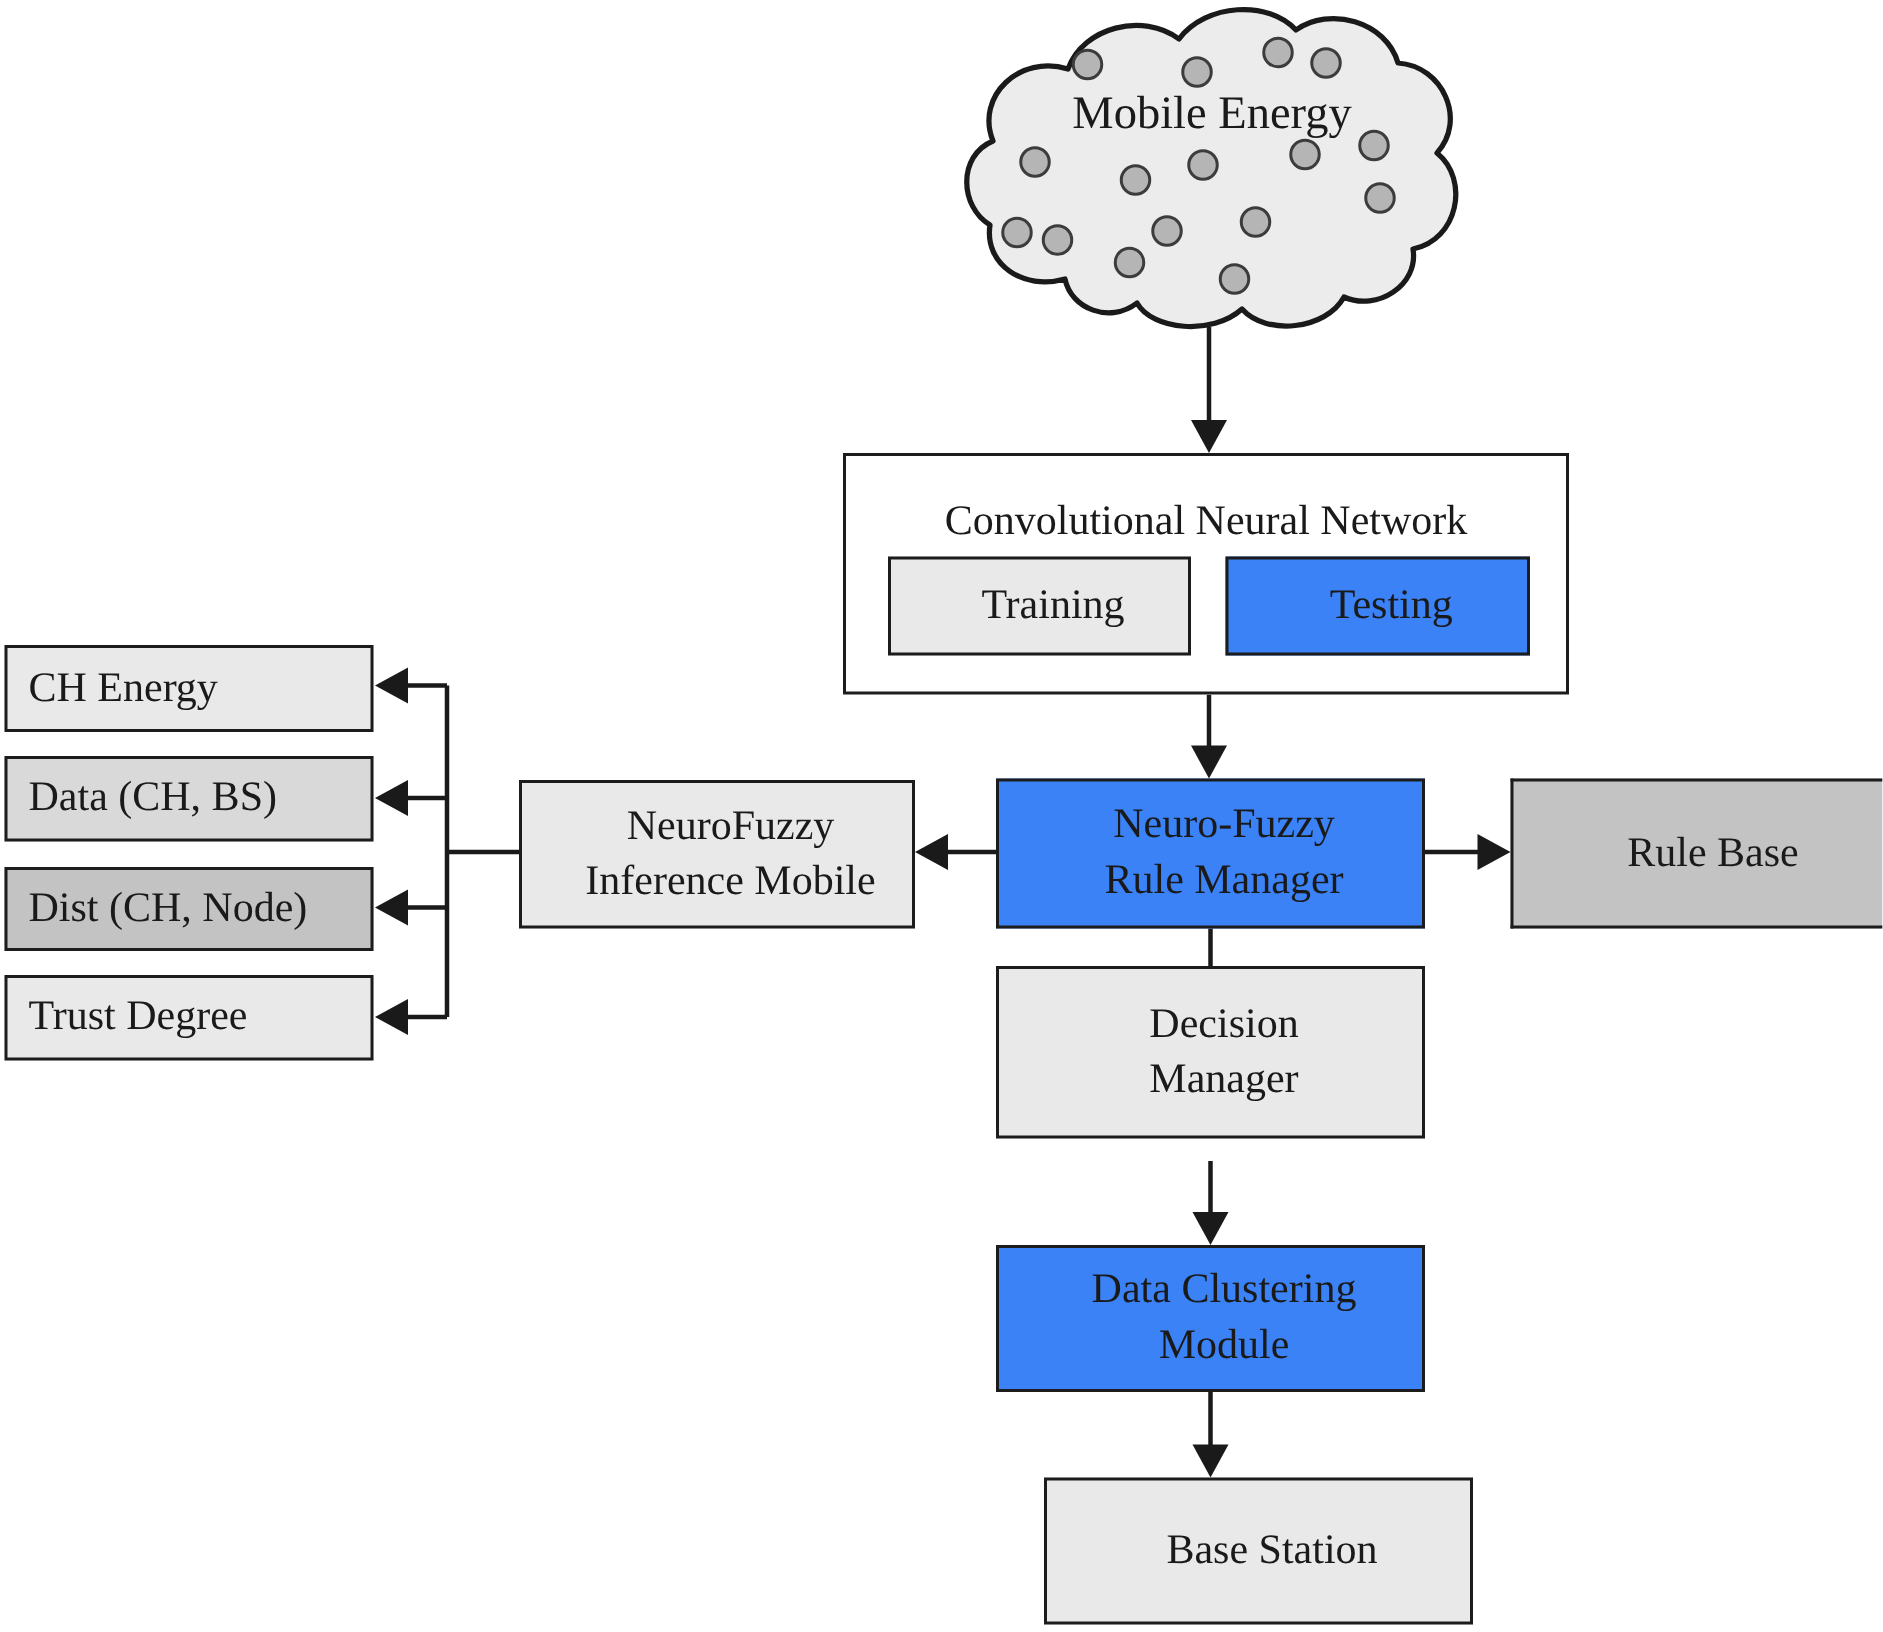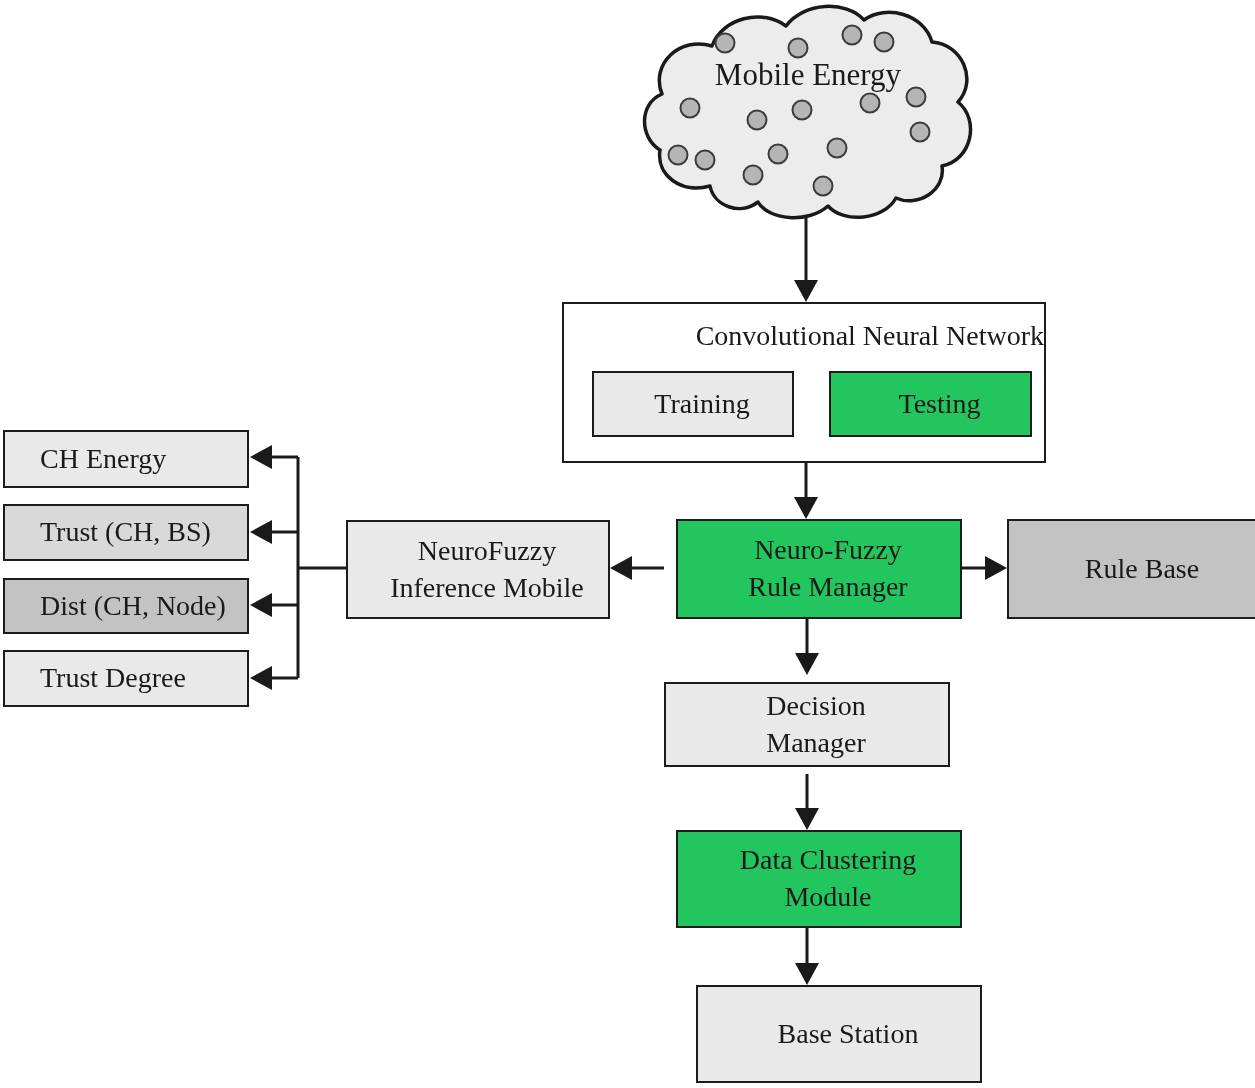--- a/index.html
+++ b/index.html
@@ -25,59 +25,59 @@
     display: flex;
     align-items: center;
     justify-content: center;
     text-align: center;
     font-size: 28px;
     line-height: 1.32;
     white-space: pre-line;
     padding-left: 18px;
   }
   .light  { background: #e9e9e9; }
-  .medium { background: #22c55e; margin-left: 12px; }
+  .medium { background: #3b82f6; }
   .dark   { background: #c3c3c3; }
 
-  .left-box { justify-content: flex-start; text-align: left; padding-left: 35px; }
+  .left-box { justify-content: flex-start; text-align: left; padding-left: 14px; }
 
   .cloud-label {
     position: absolute;
     left: 636px; top: 57px; width: 344px;
     text-align: center;
     font-size: 31px;
   }
 
   .cnn-outer {
     position: absolute;
     left: 562px; top: 302px; width: 484px; height: 161px;
     box-sizing: border-box;
     border: 2.5px solid #1c1c1c;
     background: #ffffff;
   }
   .cnn-title {
     position: absolute;
-    left: 0; top: 16px; width: 100%;
-    text-align: right;
+    left: 0; top: 28px; width: 100%;
+    text-align: center;
     font-size: 28px;
   }
   .cnn-inner { position: absolute; top: 67px; height: 66px; font-size: 28px; }
   .cnn-training { left: 28px;  width: 202px; }
   .cnn-testing  { left: 253px; width: 203px; }
 
   .box-ch-energy     { left: 3px; top: 430px; width: 246px; height: 58px; }
   .box-dist-ch-bs    { left: 3px; top: 504px; width: 246px; height: 57px; background:#d9d9d9; }
   .box-dist-ch-node  { left: 3px; top: 578px; width: 246px; height: 56px; }
   .box-trust-degree  { left: 3px; top: 650px; width: 246px; height: 57px; }
 
   .box-nfis          { left: 346px;  top: 520px; width: 264px; height: 99px; }
   .box-rule-manager  { left: 664px;  top: 519px; width: 286px; height: 100px; }
   .box-rule-base     { left: 1007px; top: 519px; width: 250px; height: 100px; border-right: none; }
 
-  .box-decision      { left: 664px; top: 682px; width: 286px; height: 85px; }
+  .box-decision      { left: 664px; top: 644px; width: 286px; height: 115px; }
   .box-clustering    { left: 664px; top: 830px; width: 286px; height: 98px; }
   .box-base-station  { left: 664px; top: 985px; width: 286px; height: 98px; margin-left: 32px; }
 </style>
 </head>
 <body>
 
 <div class="canvas">
 
   <svg class="wires" width="1255" height="1088" viewBox="0 0 1255 1088" xmlns="http://www.w3.org/2000/svg">
 
@@ -157,21 +157,21 @@
 
   <div class="cloud-label">Mobile Energy</div>
 
   <div class="cnn-outer">
     <div class="cnn-title">Convolutional Neural Network</div>
     <div class="box cnn-inner cnn-training light">Training</div>
     <div class="box cnn-inner cnn-testing medium">Testing</div>
   </div>
 
   <div class="box left-box light box-ch-energy">CH Energy</div>
-  <div class="box left-box box-dist-ch-bs">Trust (CH, BS)</div>
+  <div class="box left-box box-dist-ch-bs">Data (CH, BS)</div>
   <div class="box left-box dark box-dist-ch-node">Dist (CH, Node)</div>
   <div class="box left-box light box-trust-degree">Trust Degree</div>
 
   <div class="box light box-nfis">NeuroFuzzy
 Inference Mobile</div>
   <div class="box medium box-rule-manager">Neuro-Fuzzy
 Rule Manager</div>
   <div class="box dark box-rule-base">Rule Base</div>
 
   <div class="box light box-decision">Decision

